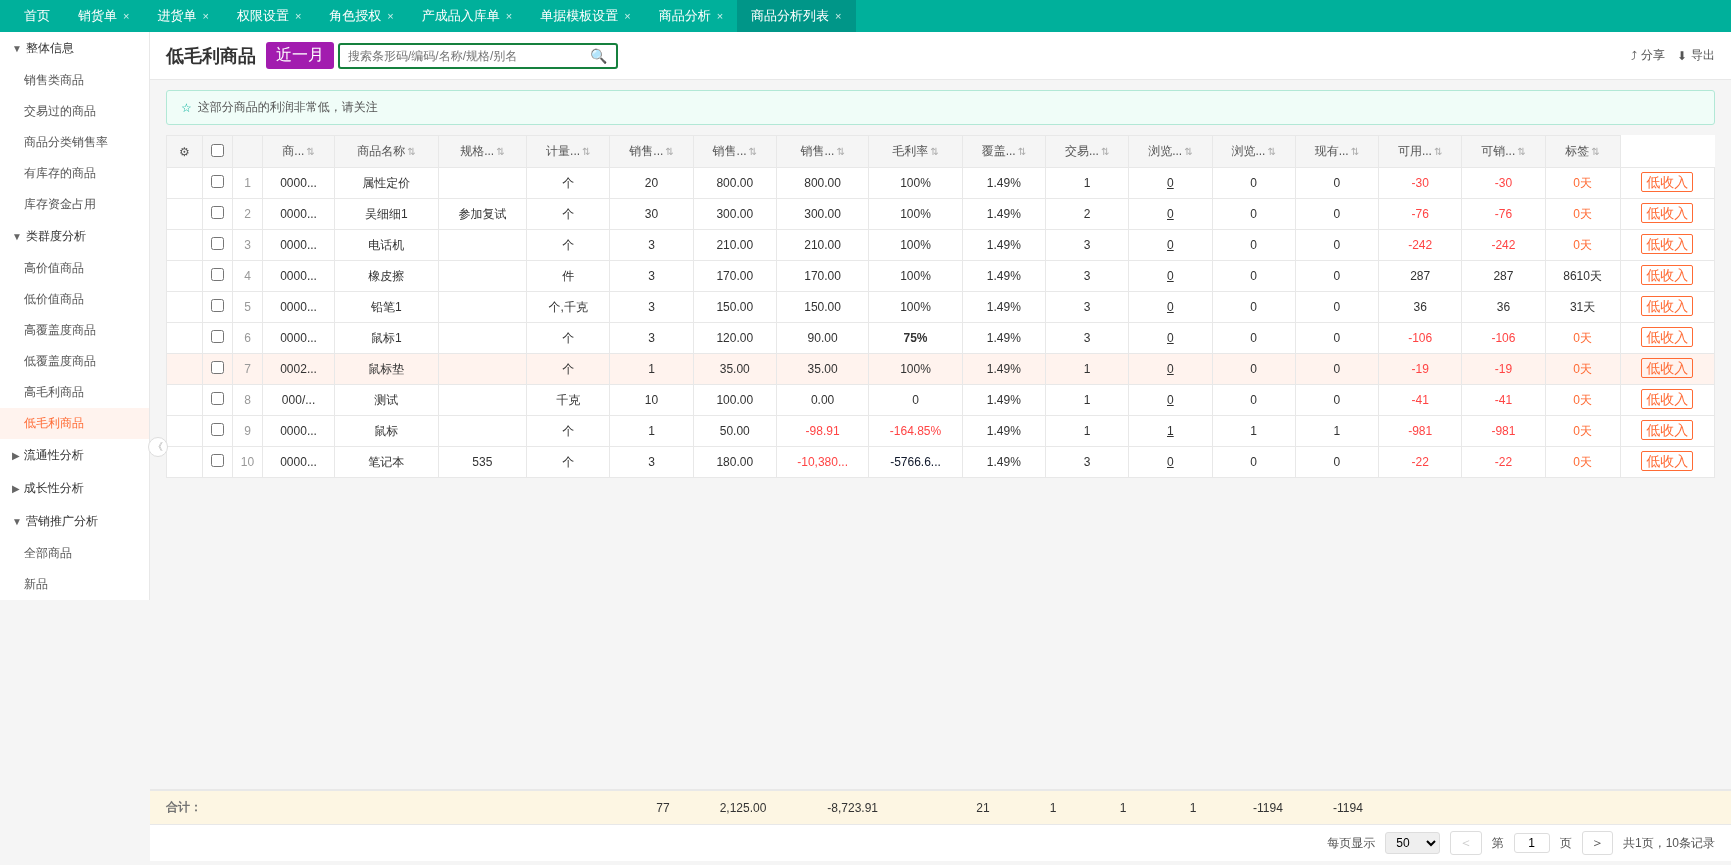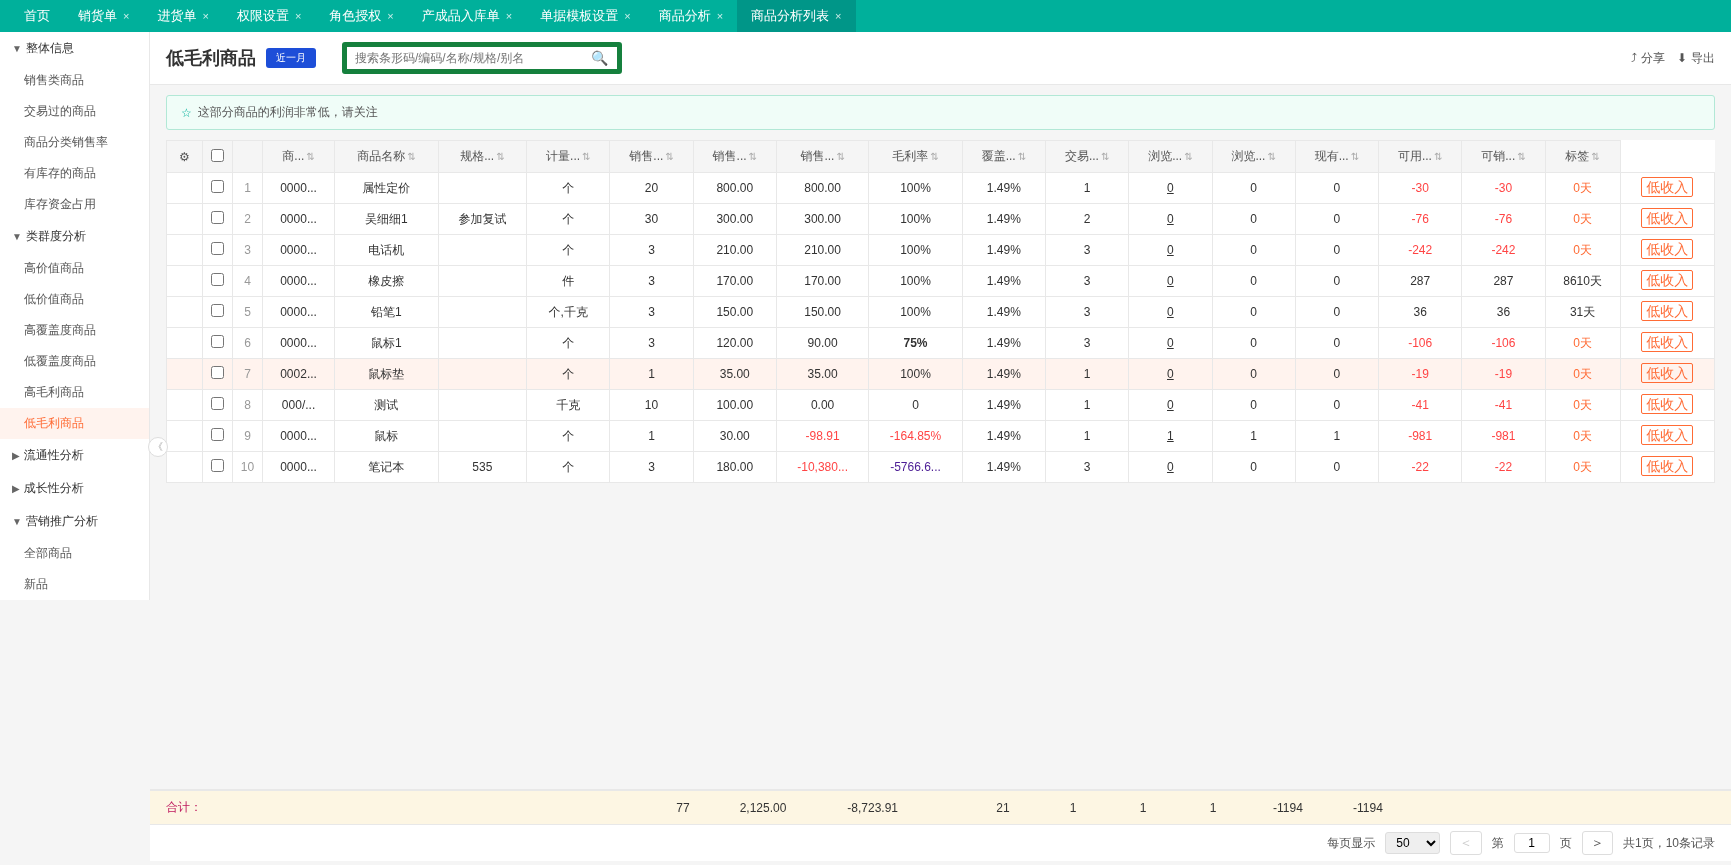--- a/index.html
+++ b/index.html
@@ -20,22 +20,22 @@
     .sidebar-group-title .arrow { margin-right: 4px; font-size: 10px; color: #666; }
     .sidebar-item { padding: 7px 12px 7px 24px; font-size: 12px; color: #555; cursor: pointer; }
     .sidebar-item.active { background: #fff3ee; color: #ff6b35; }
 
     
     .main { flex: 1; display: flex; flex-direction: column; overflow: hidden; }
 
     
     .header-bar { display: flex; align-items: center; padding: 10px 16px; background: #fff; border-bottom: 1px solid #e8e8e8; }
     .page-title { font-size: 18px; font-weight: bold; color: #333; margin-right: 10px; }
-    .date-filter-btn { background: #1d4ed8; color: #fff; border: none; border-radius: 3px; padding: 3px 10px; font-size: 10px; cursor: pointer; margin-right: 26px; }
-    .search-box { display: flex; align-items: center; border: 5px solid #15803d; border-radius: 3px; padding: 3px 8px; flex: 1; max-width: 280px; }
+    .date-filter-btn { background: #a21caf; color: #fff; border: none; border-radius: 3px; padding: 3px 10px; font-size: 16px; cursor: pointer; margin-right: 4px; }
+    .search-box { display: flex; align-items: center; border: 2px solid #15803d; border-radius: 3px; padding: 3px 8px; flex: 1; max-width: 280px; }
     .search-box input { border: none; outline: none; font-size: 12px; color: #999; width: 100%; background: transparent; }
     .search-icon { color: #00b09b; font-size: 14px; cursor: pointer; }
     .header-actions { margin-left: auto; display: flex; align-items: center; gap: 12px; }
     .action-btn { display: flex; align-items: center; gap: 4px; color: #555; cursor: pointer; font-size: 12px; }
 
     
     .notice-bar { background: #f0fdf8; border: 1px solid #b2e8d6; margin: 10px 16px 0; padding: 8px 14px; border-radius: 3px; font-size: 12px; color: #555; display: flex; align-items: center; gap: 6px; }
 
     
     .table-container { flex: 1; overflow: auto; margin: 10px 0 0 0; padding: 0 16px; }
@@ -43,21 +43,21 @@
     table th { background: #f5f5f5; border: 1px solid #e8e8e8; padding: 7px 6px; text-align: center; color: #555; white-space: nowrap; position: sticky; top: 0; z-index: 1; font-weight: normal; }
     table td { border: 1px solid #e8e8e8; padding: 6px; text-align: center; color: #333; white-space: nowrap; }
     table tr.highlighted td { background: #fff3ee; }
     .col-sort { cursor: pointer; display: inline-flex; align-items: center; gap: 2px; }
     .sort-icon { color: #aaa; font-size: 10px; }
     .tag-low-income { color: #ff6b35; font-size: 14px; border: 1px solid #ff6b35; padding: 1px 4px; border-radius: 2px; }
     .zero-link { text-decoration: underline; color: #333; cursor: pointer; }
 
     
     .footer-total { background: #fdf6e3; border-top: 2px solid #e8e8e8; padding: 8px 16px; display: flex; align-items: center; }
-    .total-label { font-weight: normal; color: #be185d; margin-right: 20px; }
+    .total-label { font-weight: bold; color: #737373; }
 
     
     .pagination-bar { display: flex; align-items: center; justify-content: flex-end; padding: 6px 16px; background: #fff; border-top: 1px solid #e8e8e8; gap: 10px; font-size: 12px; color: #555; }
     .page-size-select { border: 1px solid #ddd; border-radius: 3px; padding: 2px 6px; font-size: 12px; }
     .page-nav-btn { border: 1px solid #ddd; background: #fff; padding: 2px 8px; cursor: pointer; border-radius: 3px; color: #555; }
     .page-nav-btn:disabled { color: #ccc; cursor: not-allowed; }
     .page-num-input { border: 1px solid #ddd; border-radius: 3px; width: 36px; text-align: center; padding: 2px; font-size: 12px; }
 
     
     .collapse-btn { position: absolute; top: 50%; left: 148px; transform: translateY(-50%); background: #fff; border: 1px solid #ddd; border-radius: 50%; width: 18px; height: 18px; display: flex; align-items: center; justify-content: center; cursor: pointer; z-index: 10; font-size: 11px; color: #999; }
@@ -382,21 +382,21 @@
     </tr>
             <tr>
       <td></td>
       <td><input type="checkbox" style=""></td>
       <td style="color:#999;">9</td>
       <td>0000...</td>
       <td>鼠标</td>
       <td></td>
       <td>个</td>
       <td>1</td>
-      <td>30.00</td>
+      <td>50.00</td>
       <td style="color:#ff4444;">-98.91</td>
       <td style="color:#ff4444;">-164.85%</td>
       <td>1.49%</td>
       <td>1</td>
       <td><span class="zero-link">1</span></td>
       <td>1</td>
       <td>1</td>
       <td style="color:#ff4444;">-981</td>
       <td style="color:#ff4444;">-981</td>
       <td style="color:#ff6b35;">0天</td>
@@ -406,21 +406,21 @@
       <td></td>
       <td><input type="checkbox" style=""></td>
       <td style="color:#999;">10</td>
       <td>0000...</td>
       <td>笔记本</td>
       <td>535</td>
       <td>个</td>
       <td>3</td>
       <td>180.00</td>
       <td style="color:#ff4444;">-10,380...</td>
-      <td style="color:#4c1d95;">-5766.6...</td>
+      <td style="color:#0f172a;">-5766.6...</td>
       <td>1.49%</td>
       <td>3</td>
       <td><span class="zero-link">0</span></td>
       <td>0</td>
       <td>0</td>
       <td style="color:#ff4444;">-22</td>
       <td style="color:#ff4444;">-22</td>
       <td style="color:#ff6b35;">0天</td>
       <td><span class="tag-low-income">低收入</span></td>
     </tr>

